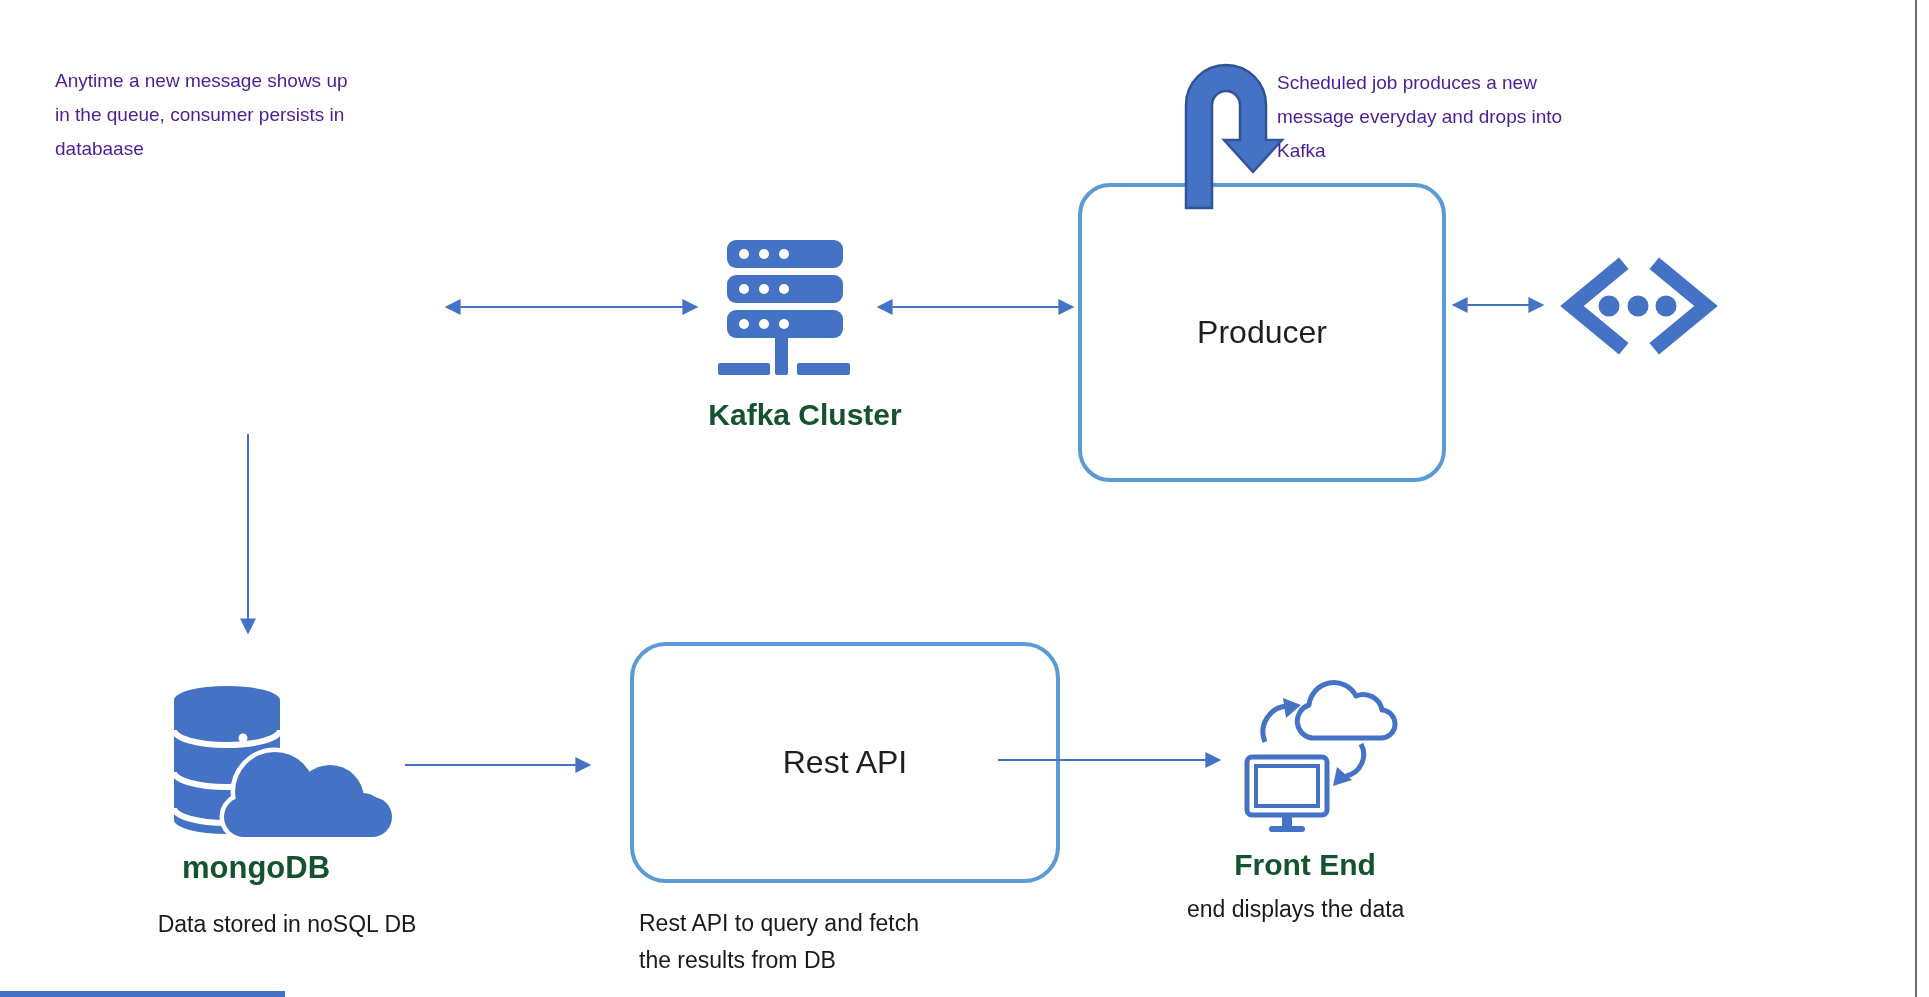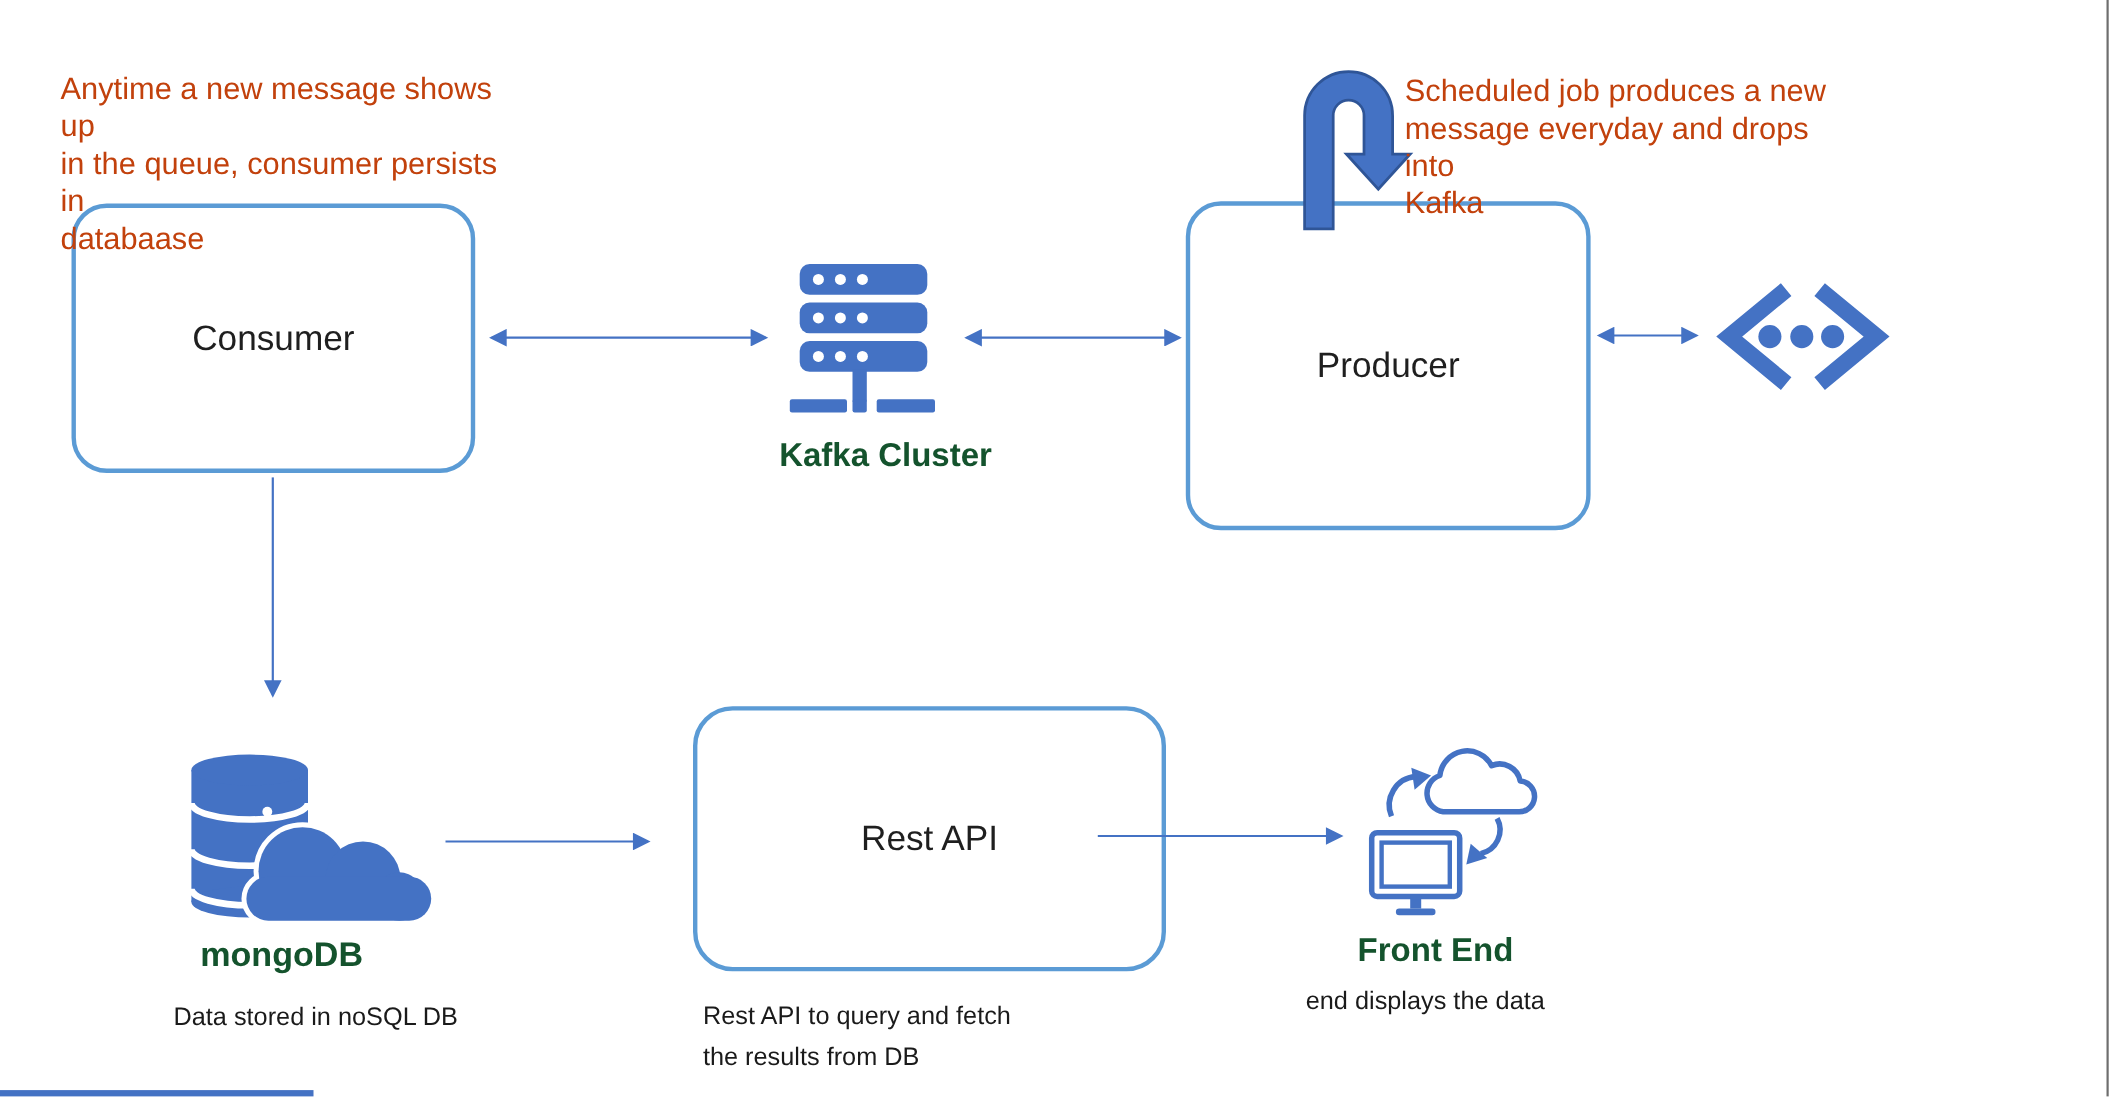--- a/index.html
+++ b/index.html
@@ -5,35 +5,32 @@
   html,body{margin:0;padding:0;background:#fff;}
   .canvas{
     position:relative;width:1929px;height:997px;background:#fff;overflow:hidden;
     font-family:"Liberation Sans",sans-serif;color:#1a1a1a;
   }
   .box{
     position:absolute;background:#fff;border:4px solid #5B9BD5;border-radius:32px;
     display:flex;align-items:center;justify-content:center;box-sizing:border-box;
   }
   .box-label{font-size:32px;font-weight:400;color:#1f1f1f;}
-  .note{position:absolute;font-size:28px;line-height:34px;color:#c2410c;}
+  .note{position:absolute;font-size:19px;line-height:34px;color:#4c1d95;}
   .icon-label{position:absolute;font-size:30px;font-weight:700;color:#14532d;text-align:center;}
   .caption{position:absolute;font-size:23px;line-height:37px;color:#1a1a1a;}
   .abs{position:absolute;}
   svg{display:block;}
   .connectors{position:absolute;left:0;top:0;pointer-events:none;}
 </style>
 </head>
 <body>
 
 <div class="canvas">
 
-  <div class="box" style="left:65px;top:185px;width:367px;height:245px;">
-    <span class="box-label">Consumer</span>
-  </div>
 
   <div class="box" style="left:1078px;top:183px;width:368px;height:299px;">
     <span class="box-label">Producer</span>
   </div>
 
   <div class="box" style="left:630px;top:642px;width:430px;height:241px;border-radius:36px;">
     <span class="box-label">Rest API</span>
   </div>
 
   <svg class="connectors" width="1929" height="997" viewBox="0 0 1929 997">

